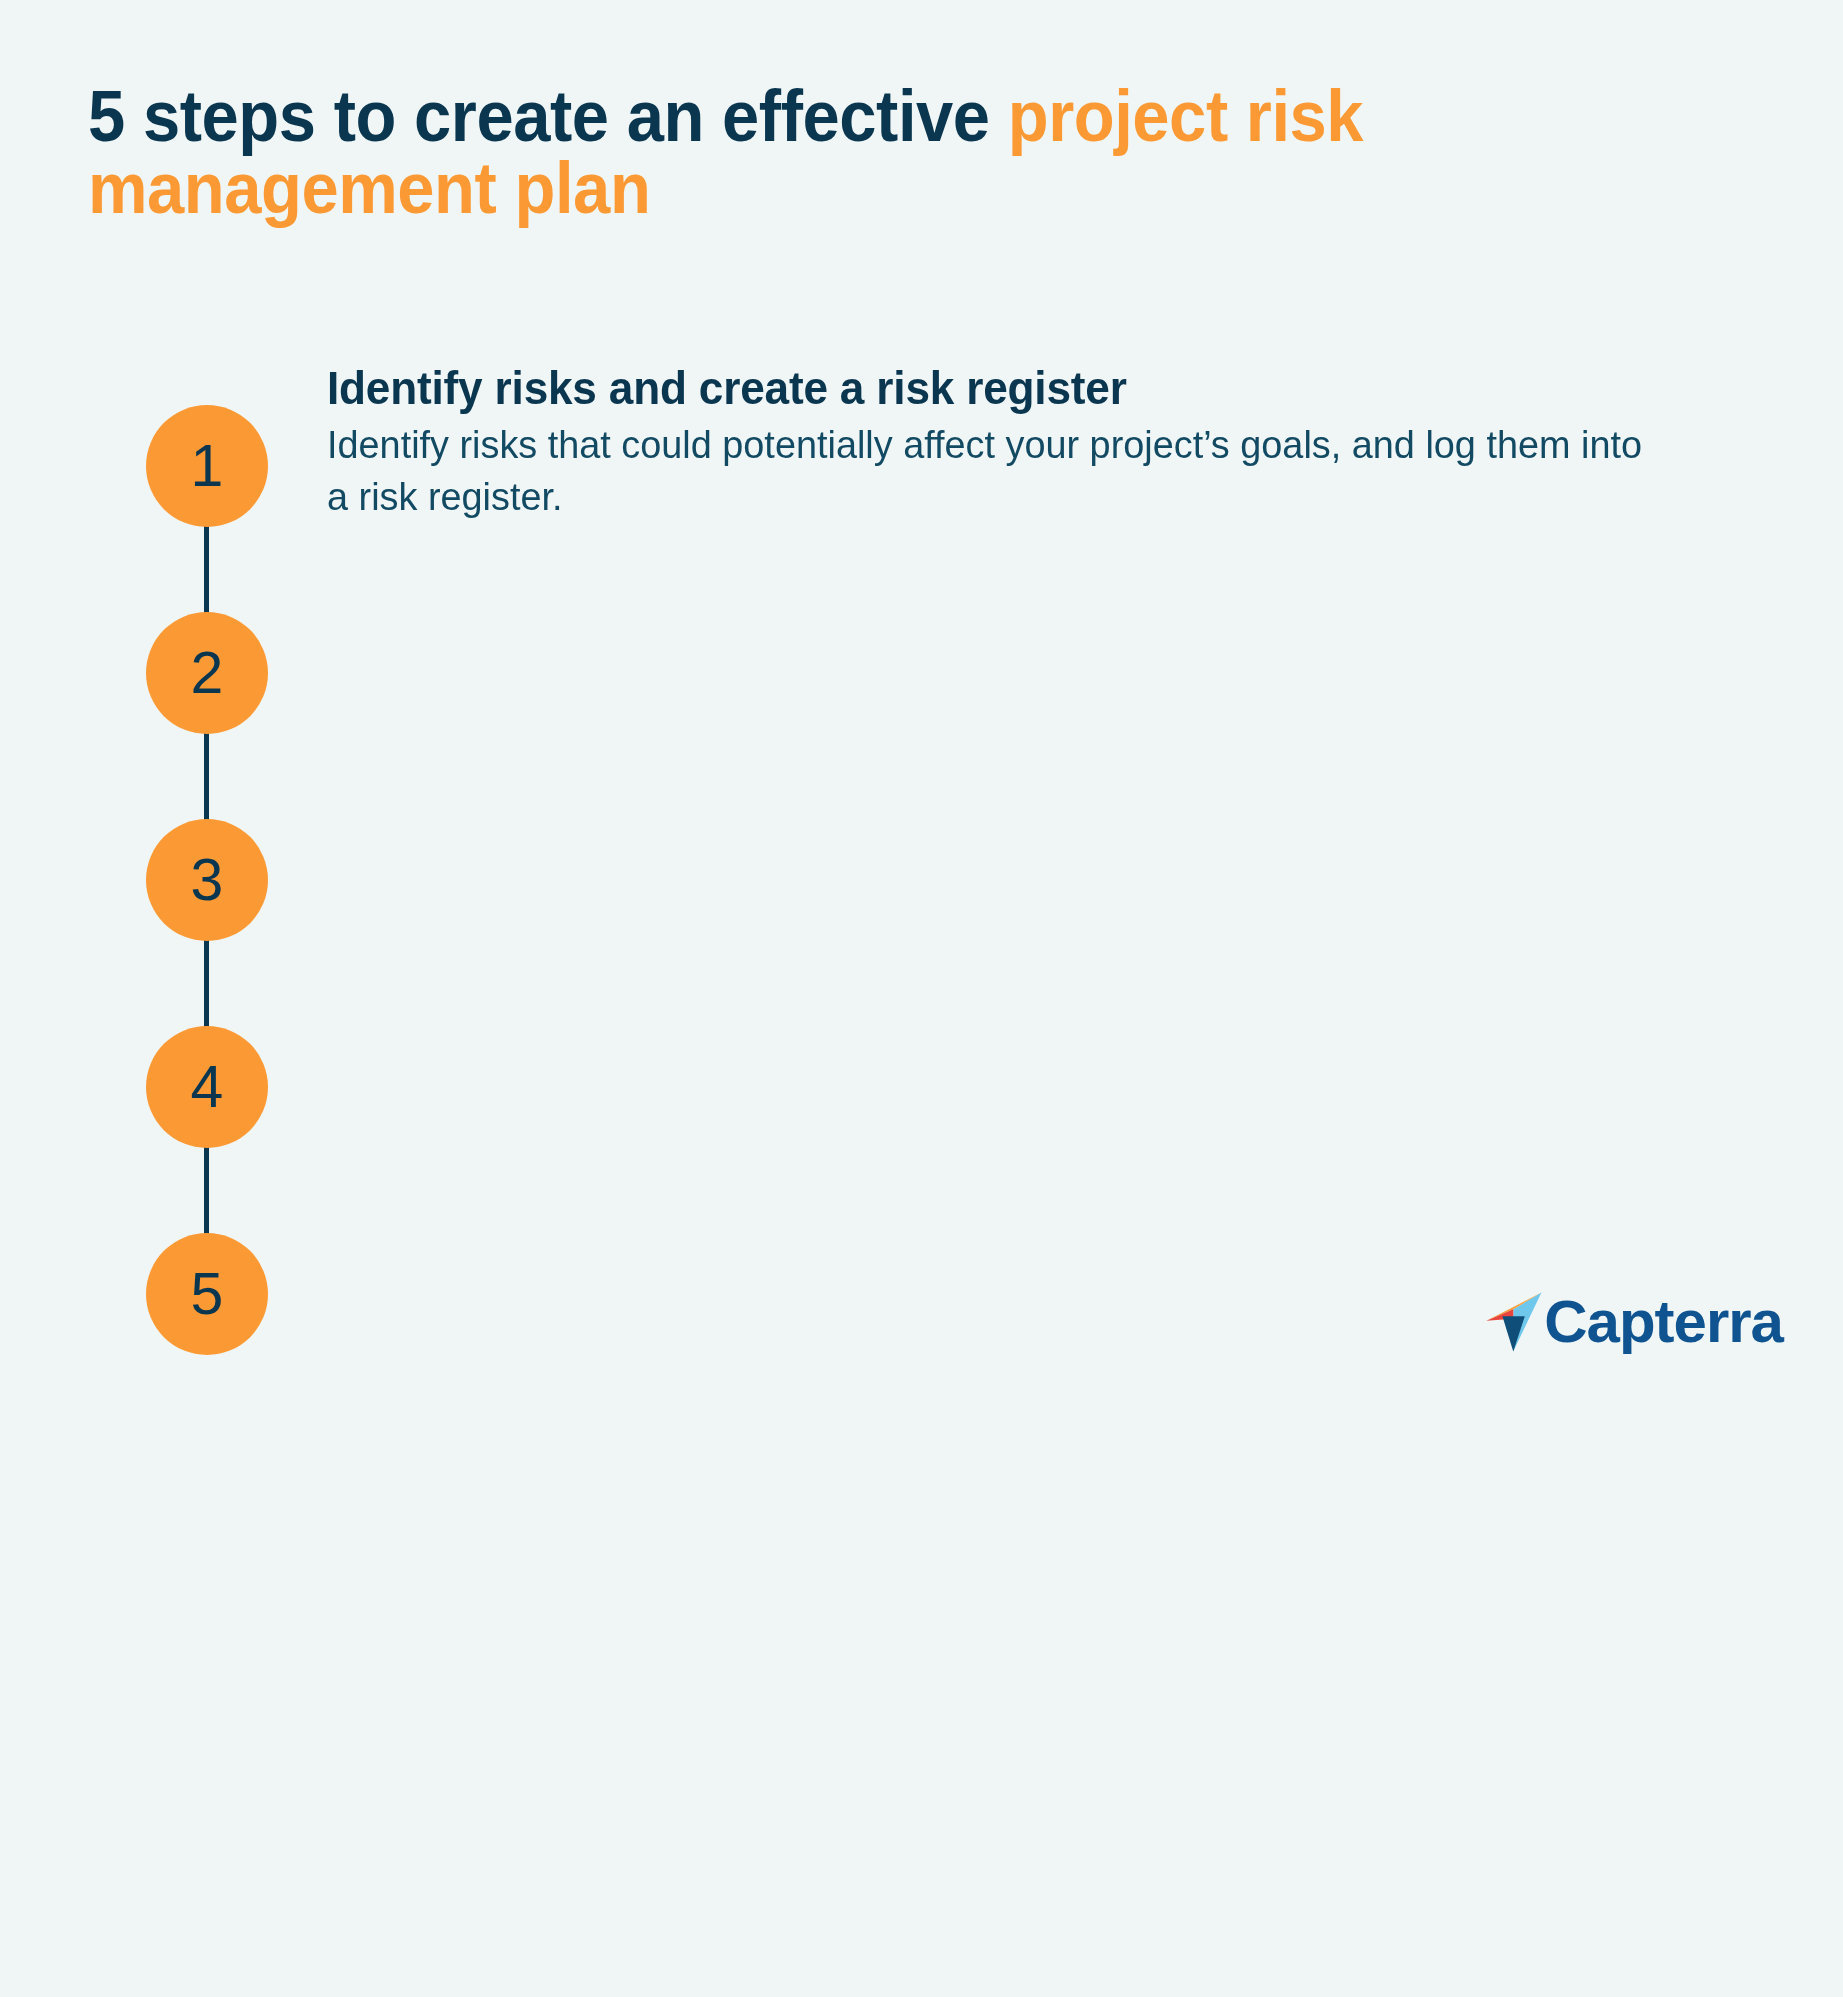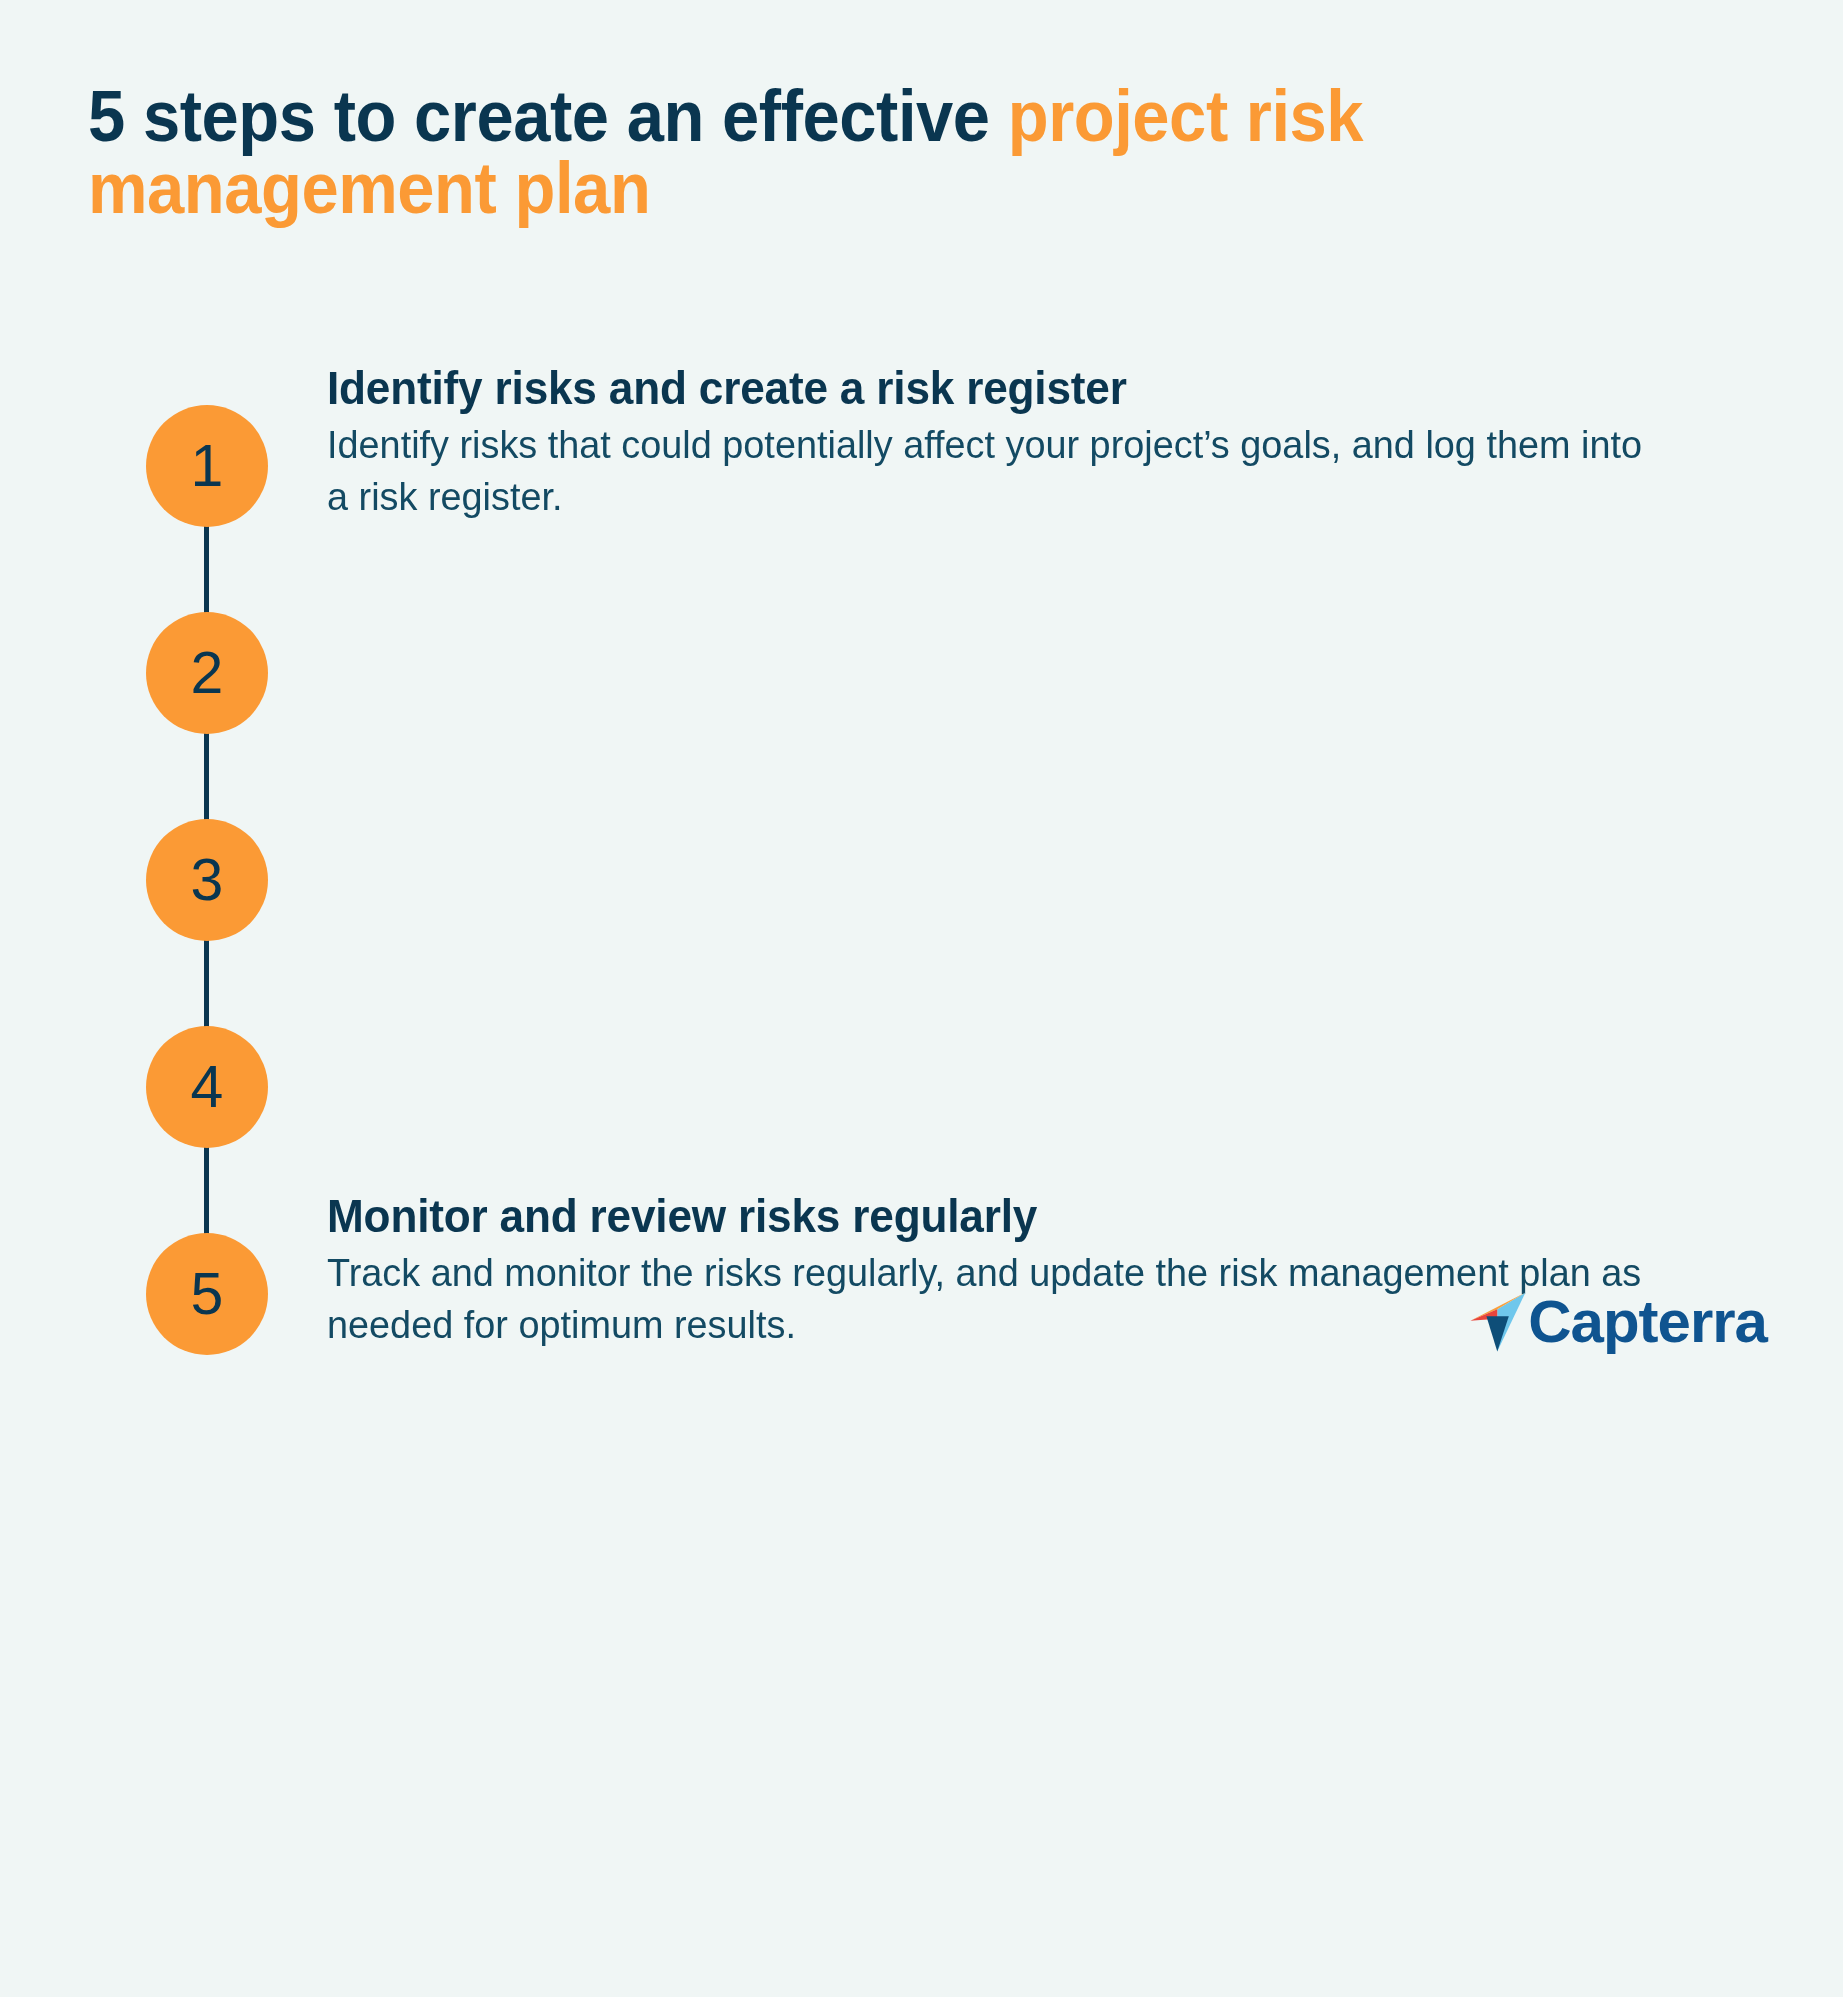--- a/index.html
+++ b/index.html
@@ -130,21 +130,21 @@
   
   .step-1 { min-height: 207px; }
   .step-2 { min-height: 207px; }
   .step-3 { min-height: 207px; }
   .step-4 { min-height: 207px; }
   .step-5 { min-height: 195px; }
 
   
   .logo {
     position: absolute;
-    right: 76px;
+    right: 60px;
     bottom: 68px;
     display: flex;
     align-items: center;
     gap: 0;
   }
   .logo-mark {
     width: 64px;
     height: 64px;
     display: block;
   }
@@ -208,24 +208,20 @@
       </div>
     </div>
 
     <div class="step step-5">
       <div class="marker-col">
         <div class="connector"></div>
         <div class="circle">
           <span class="circle-num">5</span>
         </div>
       </div>
-      <div class="step-body">
-        <h2 class="step-title">Monitor and review risks regularly</h2>
-        <p class="step-desc">Track and monitor the risks regularly, and update the risk management plan as needed for optimum results.</p>
-      </div>
     </div>
 
   </div>
 
   <div class="logo">
     <svg class="logo-mark" viewBox="0 0 100 100" aria-hidden="true">
 
       <polygon points="96,4 52,96 52,30" fill="#6FC7EC"></polygon>
 
       <polygon points="96,4 10,48 52,30" fill="#F9A03C"></polygon>

